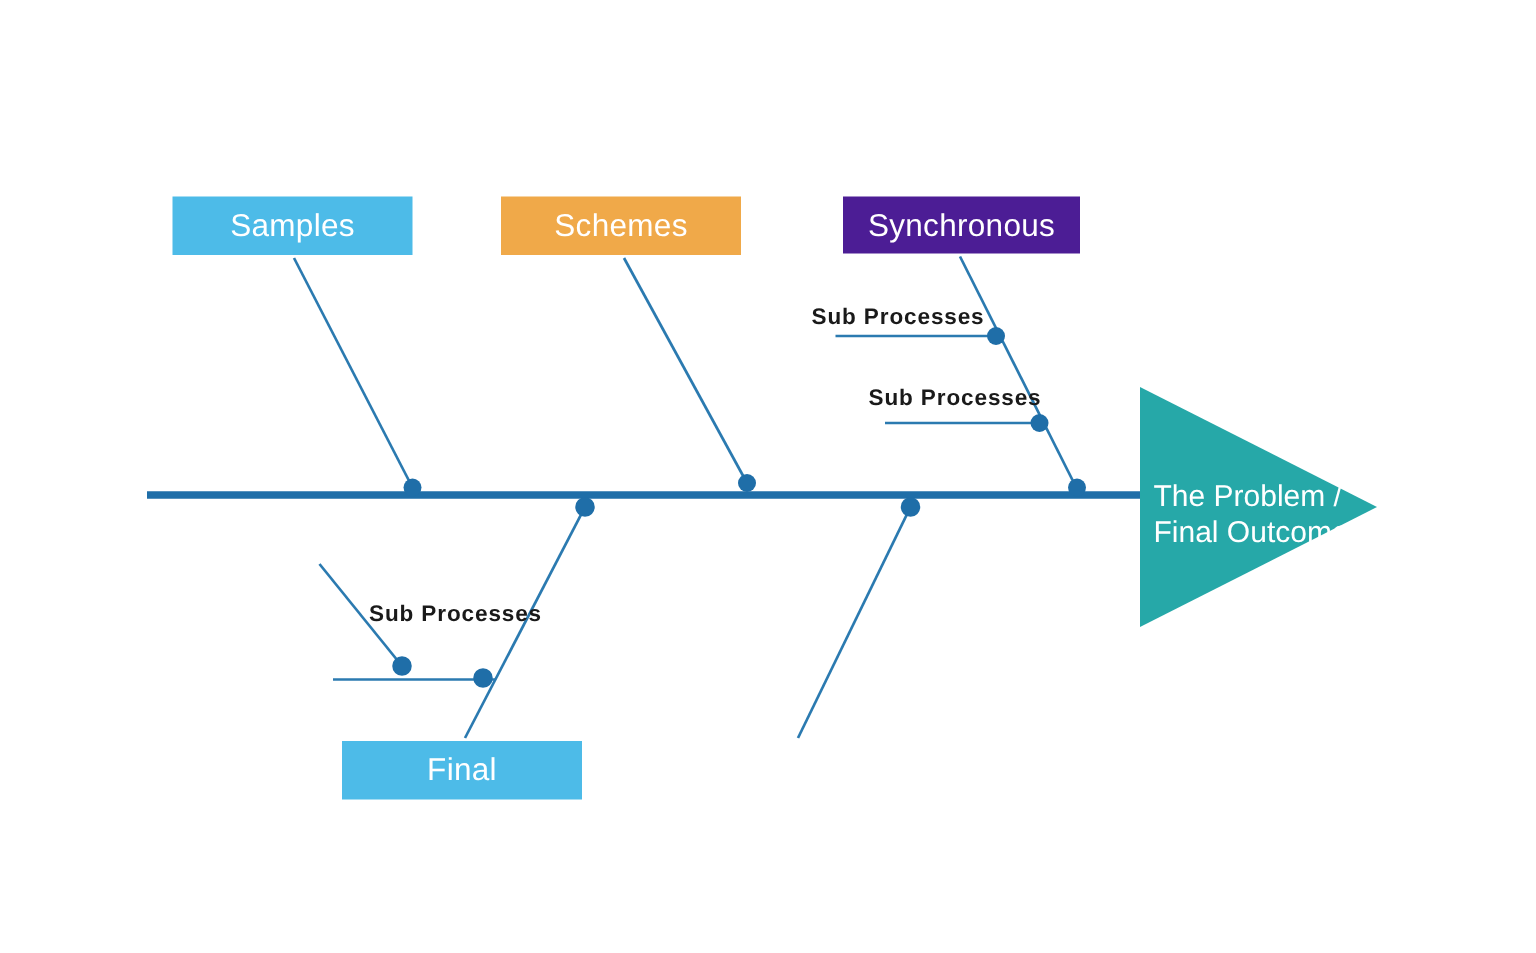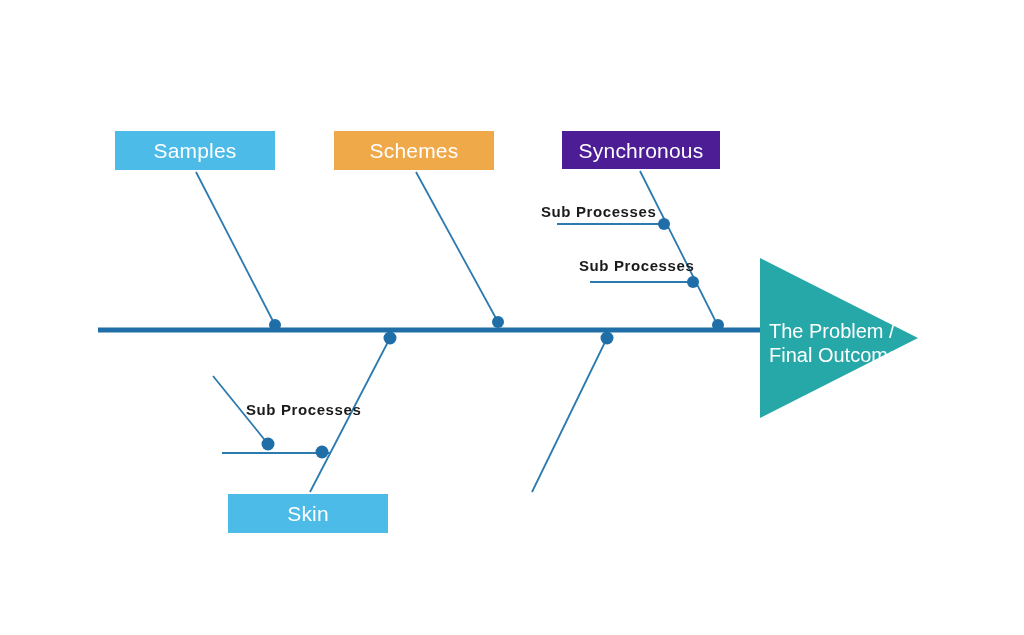--- a/index.html
+++ b/index.html
@@ -103,21 +103,21 @@
 
   <div class="cat-box" style="left:334px; top:131px; width:160px; height:39px; background:#f0a949;">
     <span>Schemes</span>
   </div>
 
   <div class="cat-box" style="left:562px; top:131px; width:158px; height:38px; background:#4c1d95;">
     <span>Synchronous</span>
   </div>
 
   <div class="cat-box" style="left:228px; top:494px; width:160px; height:39px; background:#4dbbe8;">
-    <span>Skin</span>
+    <span>Final</span>
   </div>
 
 
   <div class="sub-label" style="left:541px; top:204px;">Sub Processes</div>
   <div class="sub-label" style="left:579px; top:258px;">Sub Processes</div>
   <div class="sub-label" style="left:246px; top:402px;">Sub Processes</div>
 
   <div class="outcome-text" style="left:769px; top:318px;">The Problem /</div>
   <div class="outcome-text" style="left:769px; top:326px;margin-top:16px;">Final Outcome</div>
 

